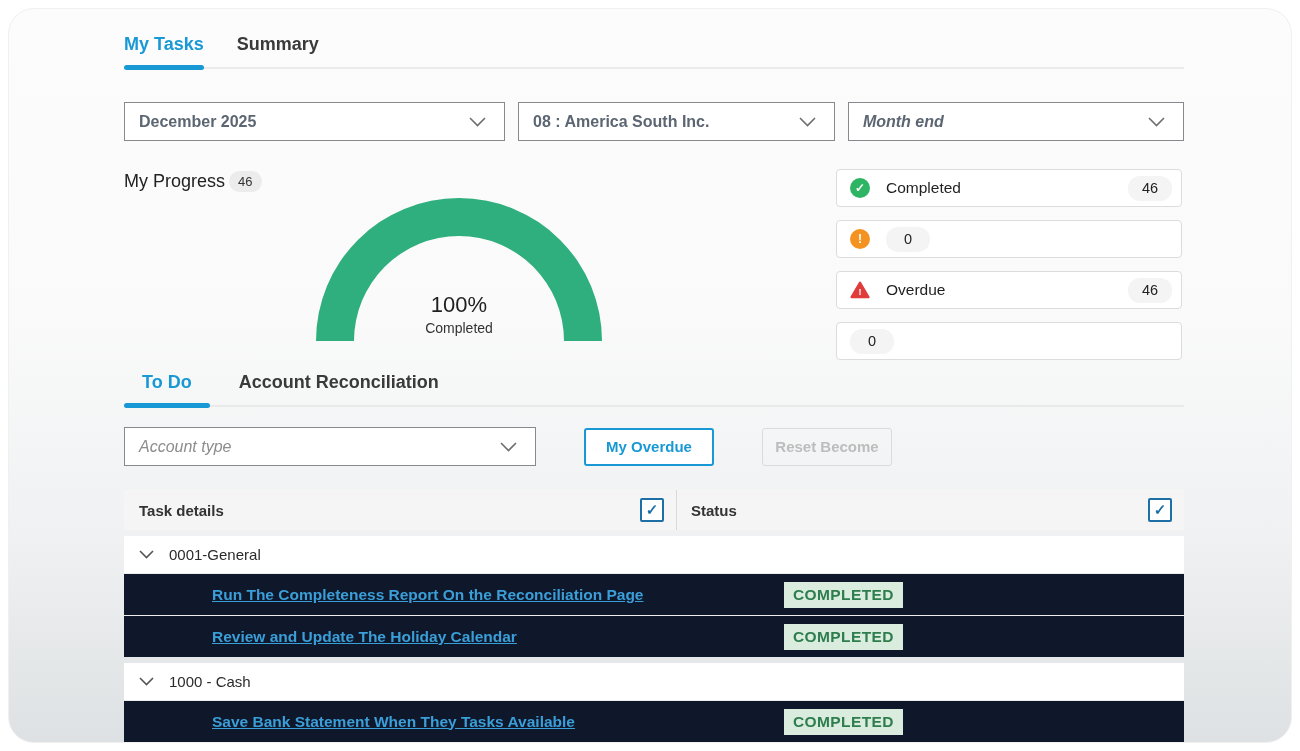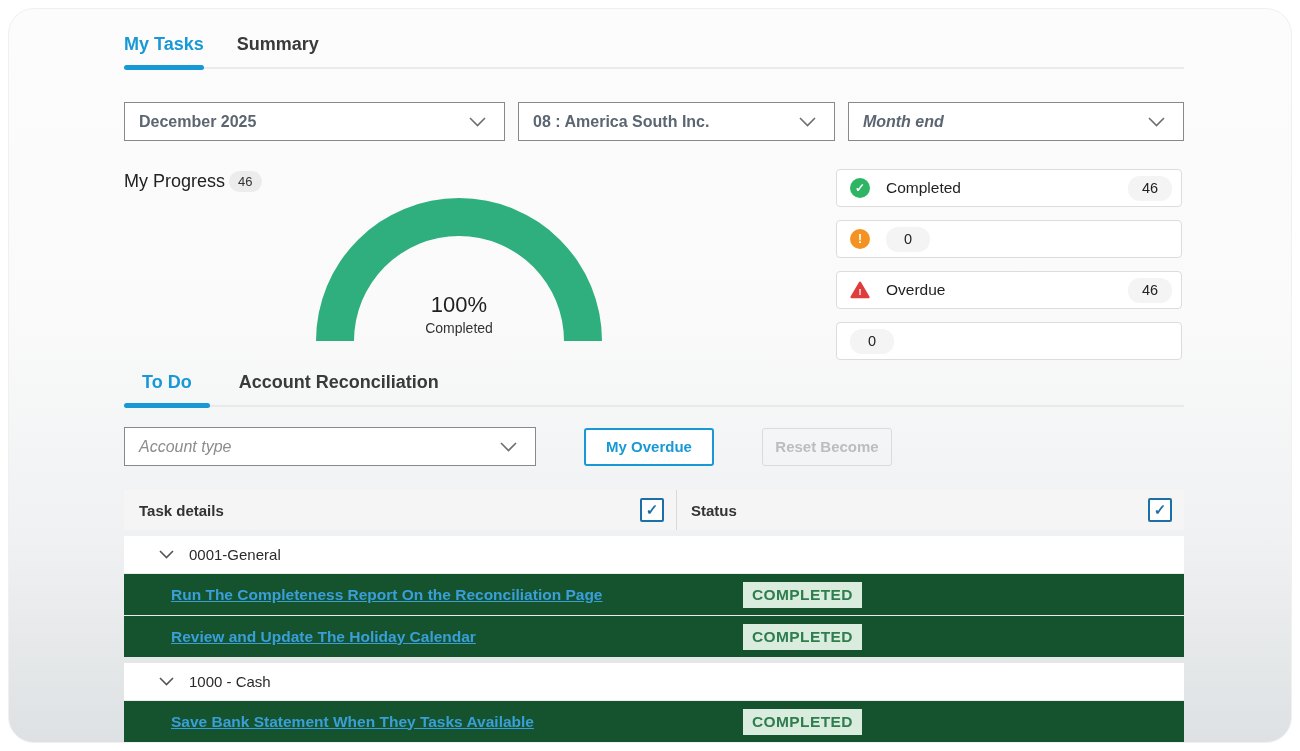--- a/index.html
+++ b/index.html
@@ -68,24 +68,24 @@
   .th-left .th-label { font-size:15px; font-weight:bold; color:#333; flex:1; }
   .th-divider { width:1px; background:#D9D9D9; }
   .th-right { flex:1; display:flex; align-items:center; padding-left:14px; }
   .th-right .th-label { font-size:15px; font-weight:bold; color:#333; flex:1; }
   .checkbox {
     width:24px; height:24px; border:2px solid var(--checkbox-blue); border-radius:2px; background:#fff;
     color:var(--checkbox-blue); font-size:15px; font-weight:bold; display:flex; align-items:center; justify-content:center;
     margin-right:12px; cursor:pointer;
   }
   .tsection { margin-top:6px; background:#fff; }
-  .group-row { height:37px; display:flex; align-items:center; padding-left:15px; gap:15px; background:#fff;margin-left:20px; }
+  .group-row { height:37px; display:flex; align-items:center; padding-left:15px; gap:15px; background:#fff; }
   .group-chevron { display:flex; align-items:center; cursor:pointer; }
   .group-name { font-size:15px; color:#2B2B2B; }
-  .task-row { height:42px; display:flex; align-items:center; border-top:1px solid #ECECEC; background:#14532d; }
+  .task-row { height:42px; display:flex; align-items:center; border-top:1px solid #ECECEC; background:#0f172a;padding-left:41px; }
   .task-title-cell { width:553px; padding-left:47px; }
   .task-link { font-size:15.5px; font-weight:bold; color:var(--link-blue); text-decoration:underline; cursor:pointer; }
   .task-status-cell { flex:1; padding-left:66px; }
   .status-badge {
     display:inline-block; background:var(--badge-green-bg); color:var(--badge-green-text);
     font-size:15.5px; font-weight:bold; letter-spacing:0.4px; padding:4px 9px;
   }
 </style>
 </head>
 <body>

